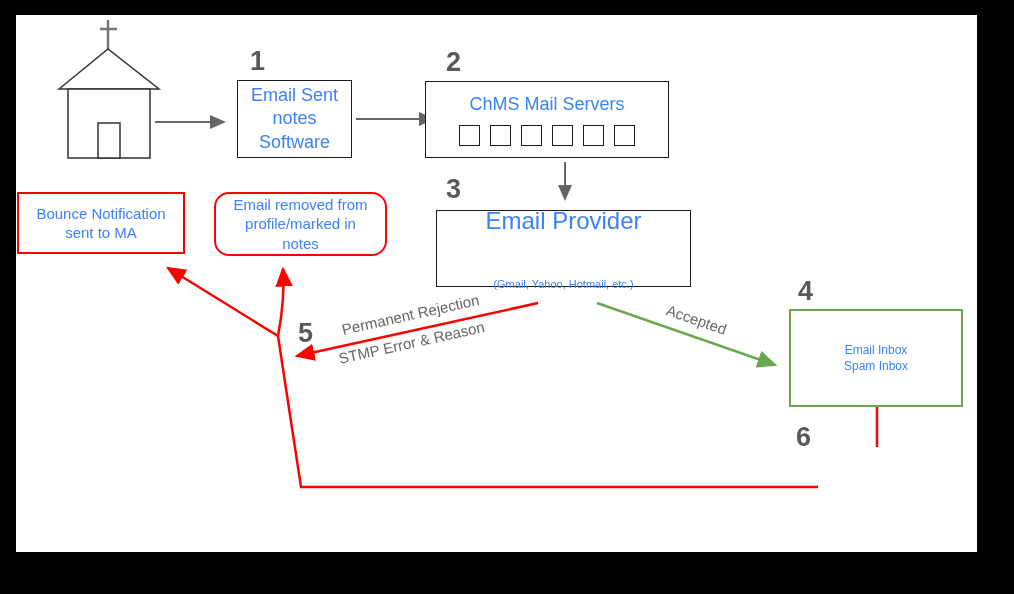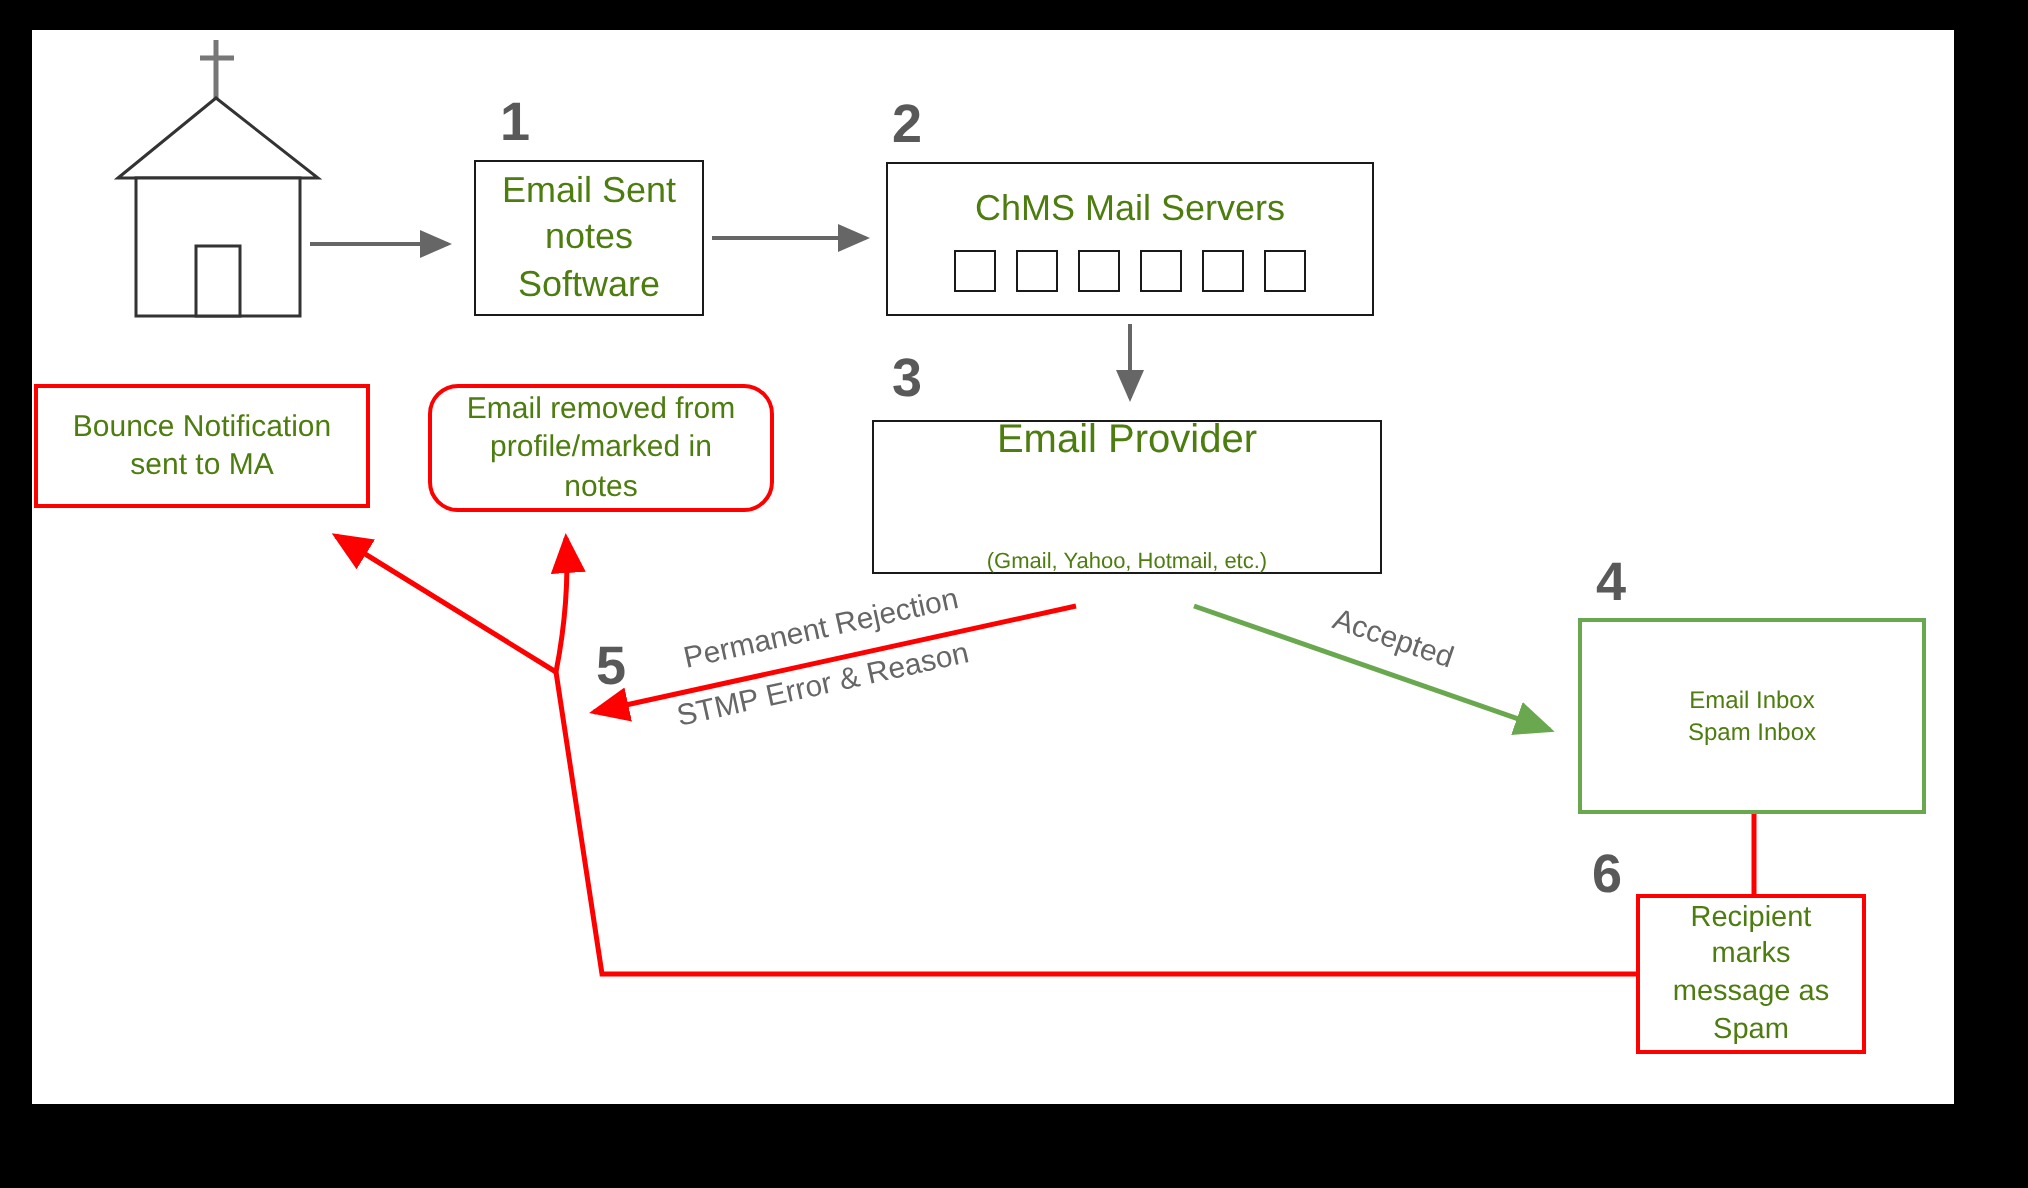--- a/index.html
+++ b/index.html
@@ -3,31 +3,31 @@
 <meta charset="utf-8">
 <style>
   html,body{margin:0;padding:0;background:#000;}
   .page{position:relative;width:1014px;height:594px;background:#000;overflow:hidden;
         font-family:"Liberation Sans", sans-serif;}
   .canvas{position:absolute;left:16px;top:15px;width:961px;height:537px;background:#fff;}
   .overlay{position:absolute;left:0;top:0;width:1014px;height:594px;pointer-events:none;}
 
   .box{position:absolute;background:#fff;box-sizing:border-box;display:flex;
        flex-direction:column;align-items:center;justify-content:center;text-align:center;
-       color:#4d7c0f;font-weight:500;}
+       color:#3b82f6;font-weight:500;}
   .box-black{border:1.5px solid #1a1a1a;}
   .box-red{border:2.5px solid #fe0000;}
   .box-green{border:2px solid #6aa84f;}
 
   .ln{display:block;}
   .t18{font-size:18px;line-height:1.28;}
   .t16{font-size:12px;line-height:1.35;}
   .t15{font-size:15px;line-height:1.3;}
   .t145{font-size:14.5px;line-height:1.28;}
-  .t20{font-size:20px;line-height:1.25;text-align:right;}
+  .t20{font-size:24px;line-height:1.25;text-align:right;}
   .t135{font-size:11px;line-height:1.3;margin-top:41px;}
 
   .num{position:absolute;font-size:27px;font-weight:600;color:#595959;line-height:1;}
 
   .servers{display:flex;gap:10px;margin-top:9px;}
   .server{width:21px;height:21px;border:1.5px solid #1a1a1a;background:#fff;box-sizing:border-box;}
 
   .rot-label{position:absolute;color:#666;font-size:15px;font-weight:500;
              white-space:nowrap;text-align:center;}
 </style>
@@ -81,21 +81,21 @@
   <div class="num" style="left:798px;top:278px;">4</div>
   <div class="num" style="left:298px;top:320px;">5</div>
   <div class="num" style="left:796px;top:424px;">6</div>
 
   <div class="box box-black t18" style="left:237px;top:80px;width:115px;height:78px;">
     <span class="ln">Email Sent</span>
     <span class="ln">notes</span>
     <span class="ln">Software</span>
   </div>
 
-  <div class="box box-black" style="left:443px;top:81px;width:244px;height:77px;">
+  <div class="box box-black" style="left:425px;top:81px;width:244px;height:77px;">
     <span class="ln t18">ChMS Mail Servers</span>
     <div class="servers">
       <span class="server"></span>
       <span class="server"></span>
       <span class="server"></span>
       <span class="server"></span>
       <span class="server"></span>
       <span class="server"></span>
     </div>
   </div>
@@ -103,26 +103,20 @@
   <div class="box box-black" style="left:436px;top:210px;width:255px;height:77px;">
     <span class="ln t20">Email Provider</span>
     <span class="ln t135">(Gmail, Yahoo, Hotmail, etc.)</span>
   </div>
 
   <div class="box box-green" style="left:789px;top:309px;width:174px;height:98px;">
     <span class="ln t16">Email Inbox</span>
     <span class="ln t16">Spam Inbox</span>
   </div>
 
-  <div class="box box-red t145" style="left:818px;top:447px;width:115px;height:80px;">
-    <span class="ln">Recipient</span>
-    <span class="ln">marks</span>
-    <span class="ln">message as</span>
-    <span class="ln">Spam</span>
-  </div>
 
   <div class="box box-red t15" style="left:17px;top:192px;width:168px;height:62px;">
     <span class="ln">Bounce Notification</span>
     <span class="ln">sent to MA</span>
   </div>
 
   <div class="box box-red t15" style="left:214px;top:192px;width:173px;height:64px;border-radius:15px;">
     <span class="ln">Email removed from</span>
     <span class="ln">profile/marked in</span>
     <span class="ln">notes</span>

